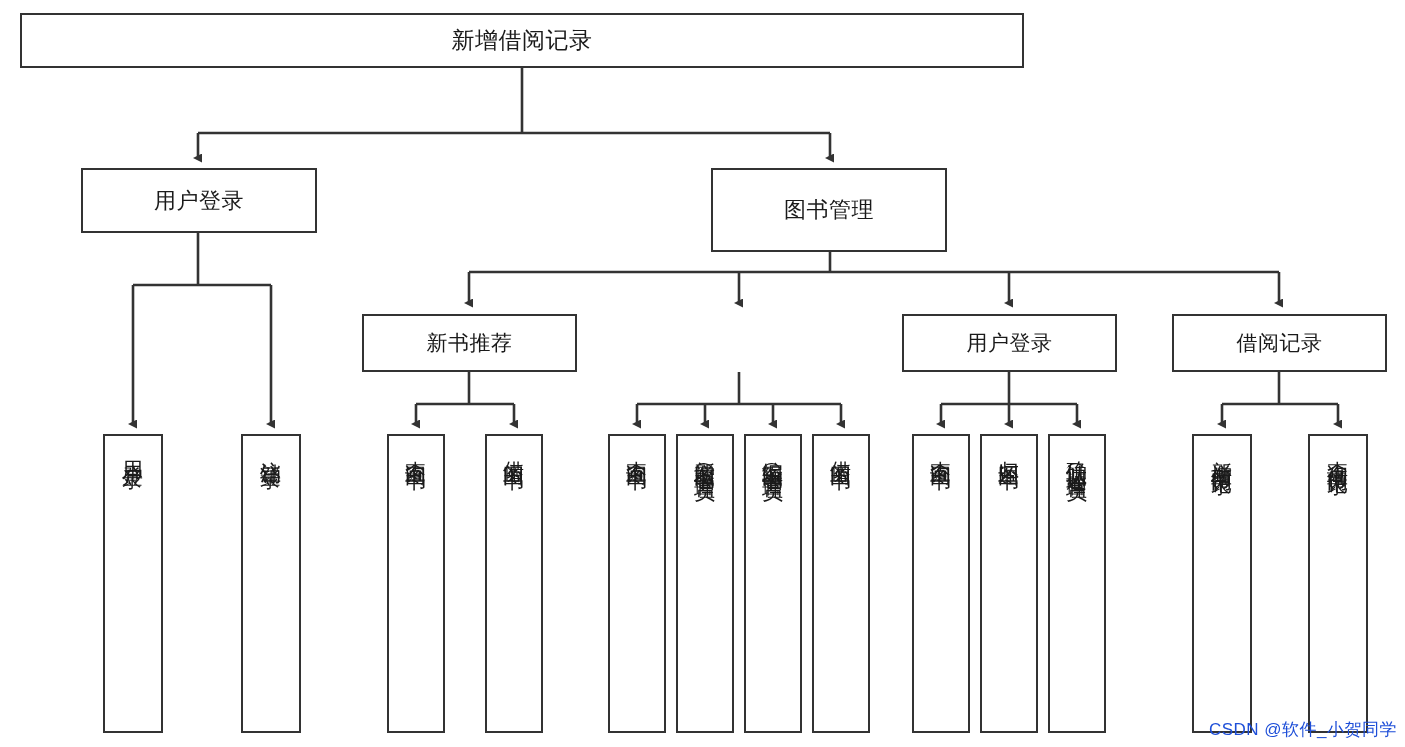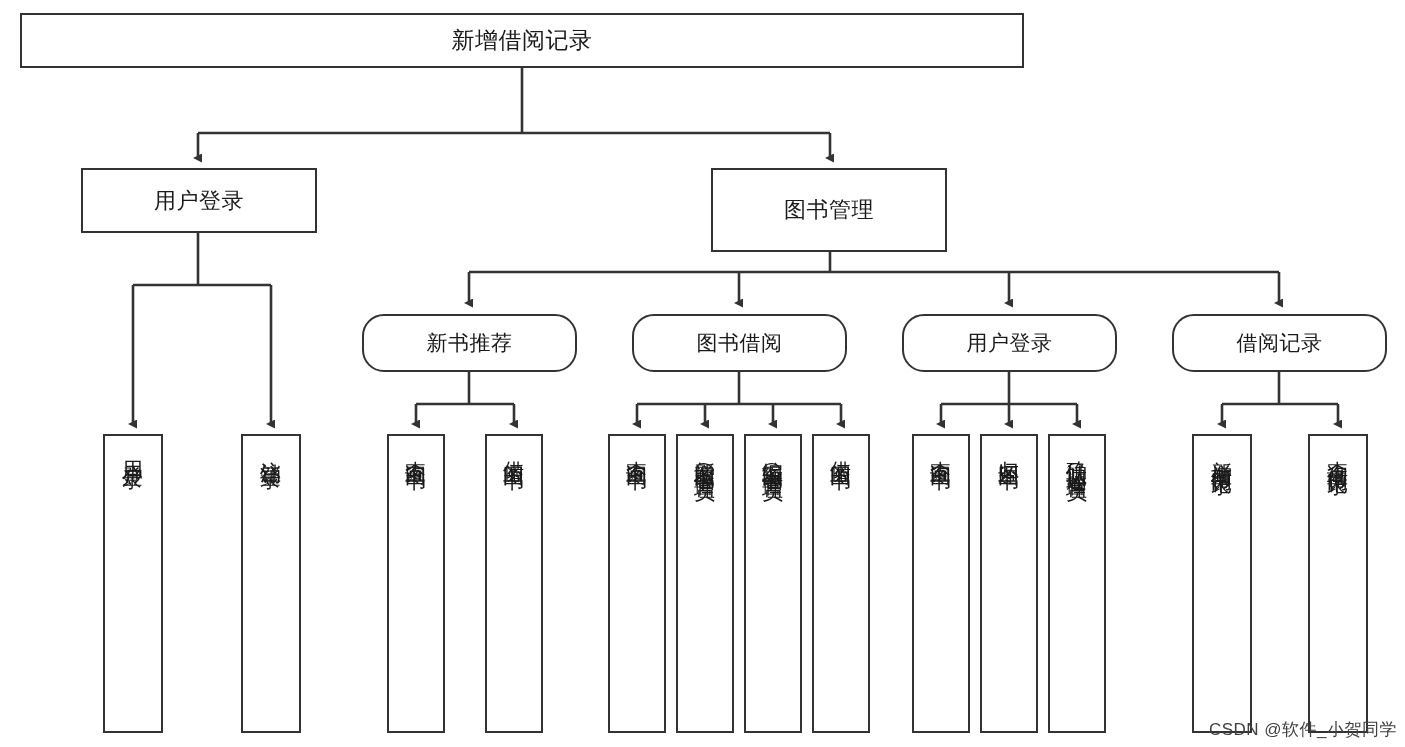--- a/index.html
+++ b/index.html
@@ -30,21 +30,21 @@
   .node .label {
     display: block;
     line-height: 1.18;
     letter-spacing: 0.5px;
     text-align: center;
   }
   
   .node.root { font-size: 23px; }
   
   .node.h2 { font-size: 22px; }
-  .node.h3 { font-size: 21px; border-radius: 22px; }
+  .node.h3 { font-size: 21px; }
   
   .node.leaf {
     align-items: flex-start;
     padding-top: 8px;
     font-size: 21px;
   }
   .node.leaf .label {
     writing-mode: vertical-rl;
     text-orientation: upright;
     line-height: 1.0;
@@ -57,21 +57,21 @@
     top: 0;
     width: 1405px;
     height: 747px;
     pointer-events: none;
   }
   .watermark {
     position: absolute;
     right: 8px;
     bottom: 6px;
     font-size: 17px;
-    color: #404040;
+    color: #1d4ed8;
     white-space: nowrap;
     letter-spacing: 0.5px;
   }
 </style>
 </head>
 <body>
 
 <div id="canvas">
 
   <svg class="wires" viewBox="0 0 1405 747">
@@ -131,23 +131,20 @@
   <div class="node h2" style="left:81px; top:168px; width:236px; height:65px;">
     <span class="label">用户登录</span>
   </div>
   <div class="node h2" style="left:711px; top:168px; width:236px; height:84px;">
     <span class="label">图书管理</span>
   </div>
 
   <div class="node h3" style="left:362px; top:314px; width:215px; height:58px;">
     <span class="label">新书推荐</span>
   </div>
-  <div class="node h3" style="left:632px; top:314px; width:215px; height:58px;">
-    <span class="label">图书借阅</span>
-  </div>
   <div class="node h3" style="left:902px; top:314px; width:215px; height:58px;">
     <span class="label">用户登录</span>
   </div>
   <div class="node h3" style="left:1172px; top:314px; width:215px; height:58px;">
     <span class="label">借阅记录</span>
   </div>
 
   <div class="node leaf" style="left:103px; top:434px; width:60px; height:299px;">
     <span class="label">用户登录</span>
   </div>

